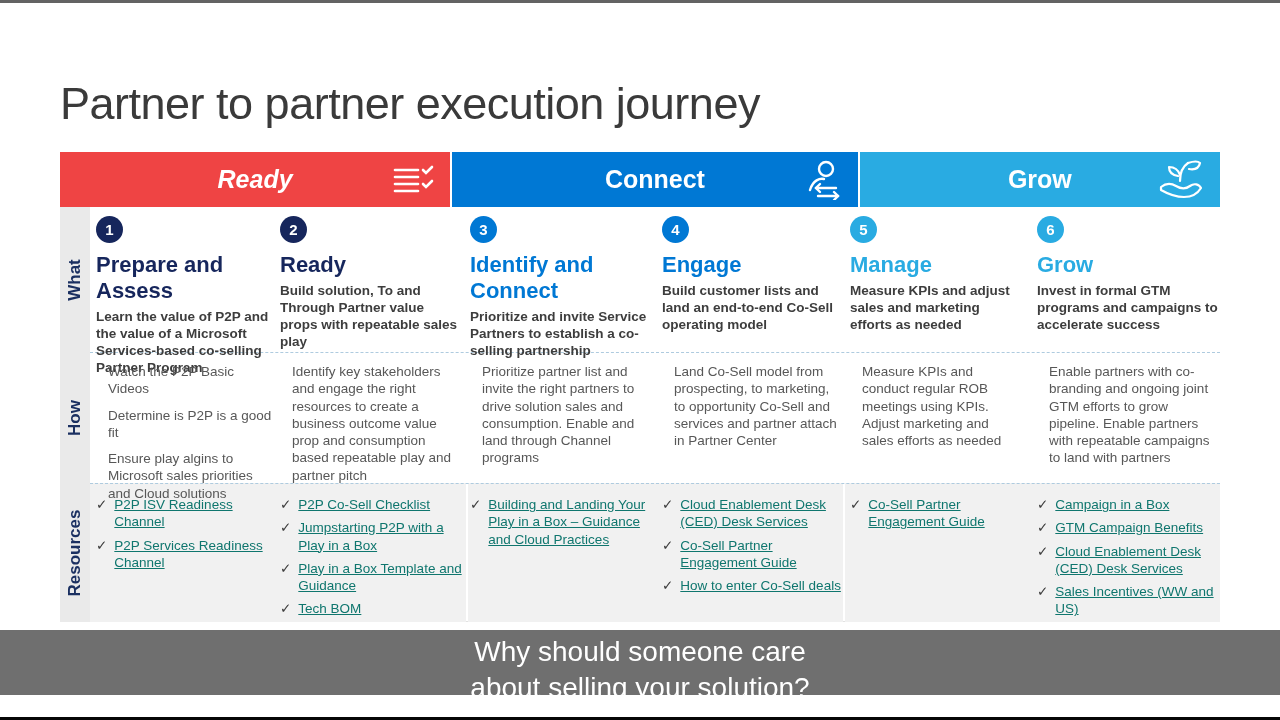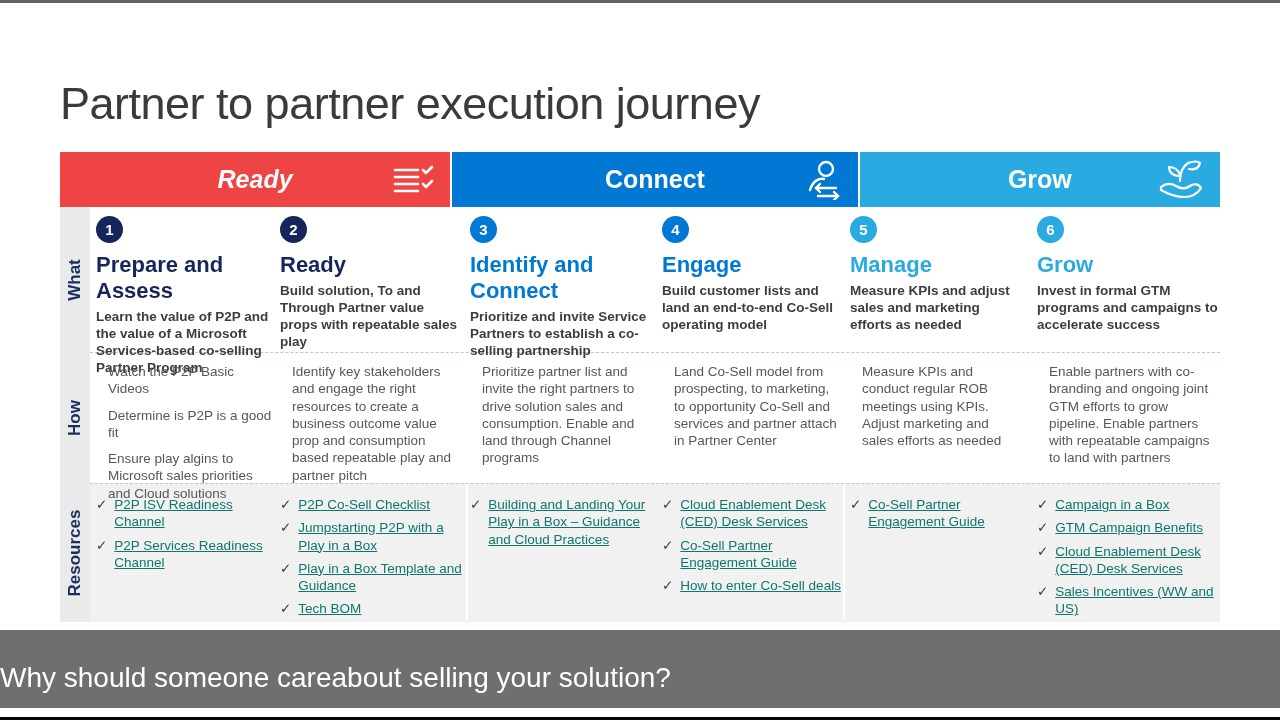--- a/index.html
+++ b/index.html
@@ -66,22 +66,22 @@
   .step-desc{margin-top:4px;font-size:13.5px;font-weight:600;color:#3d3d3d;line-height:1.26;}
 
   .how-p{margin:0 0 9px 12px;font-size:13.5px;color:#575757;line-height:1.28;}
 
   .res-list{list-style:none;margin:0;padding:0;}
   .res-list li{display:flex;gap:7px;margin-bottom:6px;font-size:13.5px;line-height:1.28;}
   .res-check{color:#3e3e3e;flex:0 0 auto;}
   .res-link{color:#0f766e;text-decoration:underline;cursor:pointer;}
 
   
-  .caption-band{position:absolute;left:0;top:630px;width:1280px;height:78px;background:#6f6f6f;
-    display:flex;align-items:center;justify-content:flex-start;padding-top:18px;}
+  .caption-band{position:absolute;left:0;top:630px;width:1280px;height:65px;background:#6f6f6f;
+    display:flex;flex-direction:column;align-items:center;justify-content:flex-start;padding-top:4px;}
   .caption-line{color:#fff;font-size:28px;line-height:36px;font-weight:400;}
   .bottom-bar{position:absolute;left:0;top:717px;width:1280px;height:3px;background:#060606;}
 
   svg{display:block;}
 </style>
 </head>
 <body>
 
 <div class="stage">
   <div class="top-line"></div>

